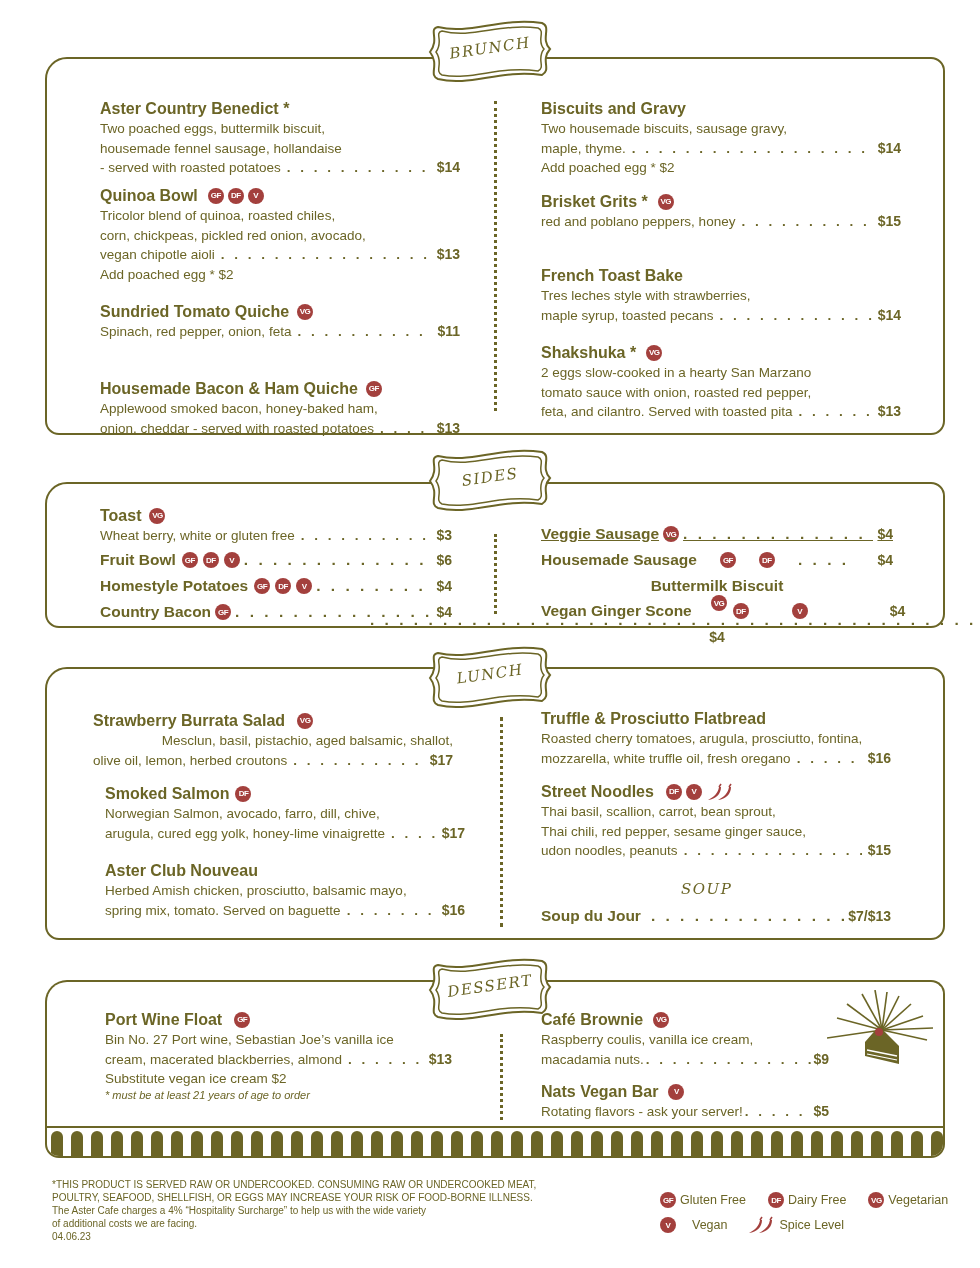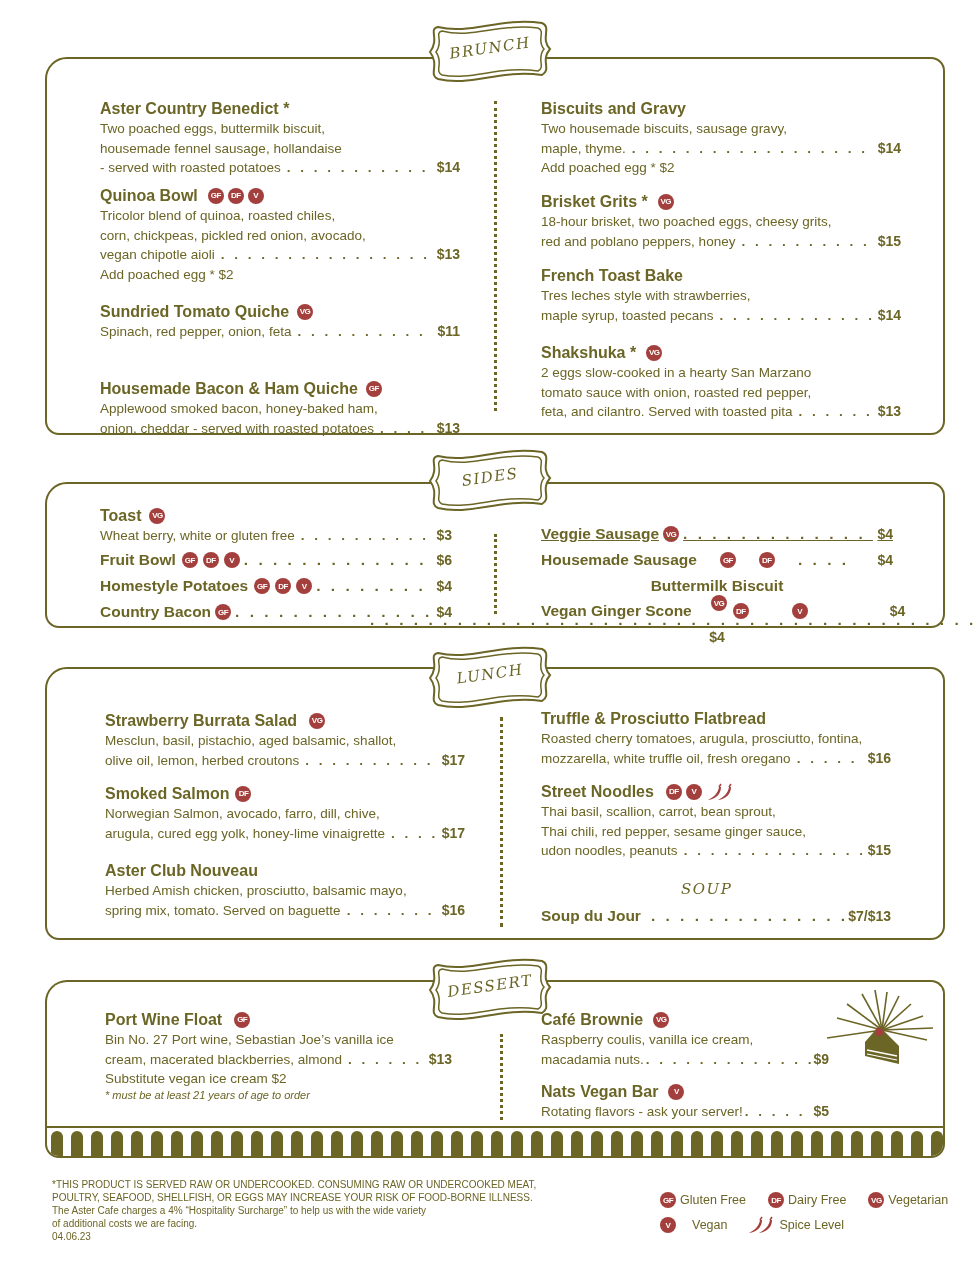--- a/index.html
+++ b/index.html
@@ -118,21 +118,20 @@
         <span class="price">$14</span>
       </div>
     <div class="desc">Add poached egg * $2</div>
   </div>
 
   <div class="item" style="left:494px;top:133px;">
     <div class="iname">
         <span>Brisket Grits *</span>
       <span class="badge" style="margin-left:6px">VG</span>
       </div>
-    <div class="desc">18-hour brisket, two poached eggs, cheesy grits,</div>
     <div class="desc line">
         <span>red and poblano peppers, honey</span>
         <span class="dots"></span>
         <span class="price">$15</span>
       </div>
   </div>
 
   <div class="item" style="left:494px;top:207px;">
     <div class="iname">
         <span>French Toast Bake</span>
@@ -236,21 +235,21 @@
   <svg width="140" height="70" viewBox="0 0 140 70">
     <path d="M10 35 C20 22,8 12,18 10 C50 18,80 0,122 6 C132 10,120 22,130 32 C120 44,132 52,122 58 C80 52,50 70,18 62 C8 58,20 48,10 35 Z" fill="#fff" stroke="#6b6526" stroke-width="2"></path>
     <path d="M16 35 C24 24,14 16,22 14 C52 22,80 6,118 11 C126 14,116 24,124 32 C116 42,126 50,118 54 C80 48,52 64,22 58 C14 54,24 46,16 35 Z" fill="none" stroke="#6b6526" stroke-width="1.5"></path>
   </svg>
   <div class="btxt">SIDES</div>
 </div>
 
 <section class="panel" style="top:667px;height:273px;">
   <div class="divider" style="left:453px;top:48px;height:210px;"></div>
 
-  <div class="item" style="left:58px;top:42px;width:360px;">
+  <div class="item" style="left:46px;top:42px;width:360px;text-align:right;">
     <div class="iname">
         <span>Strawberry Burrata Salad</span>
       <span class="badge" style="margin-left:8px">VG</span>
       </div>
     <div class="desc">Mesclun, basil, pistachio, aged balsamic, shallot,</div>
     <div class="desc line">
         <span>olive oil, lemon, herbed croutons</span>
         <span class="dots"></span>
         <span class="price">$17</span>
       </div>

